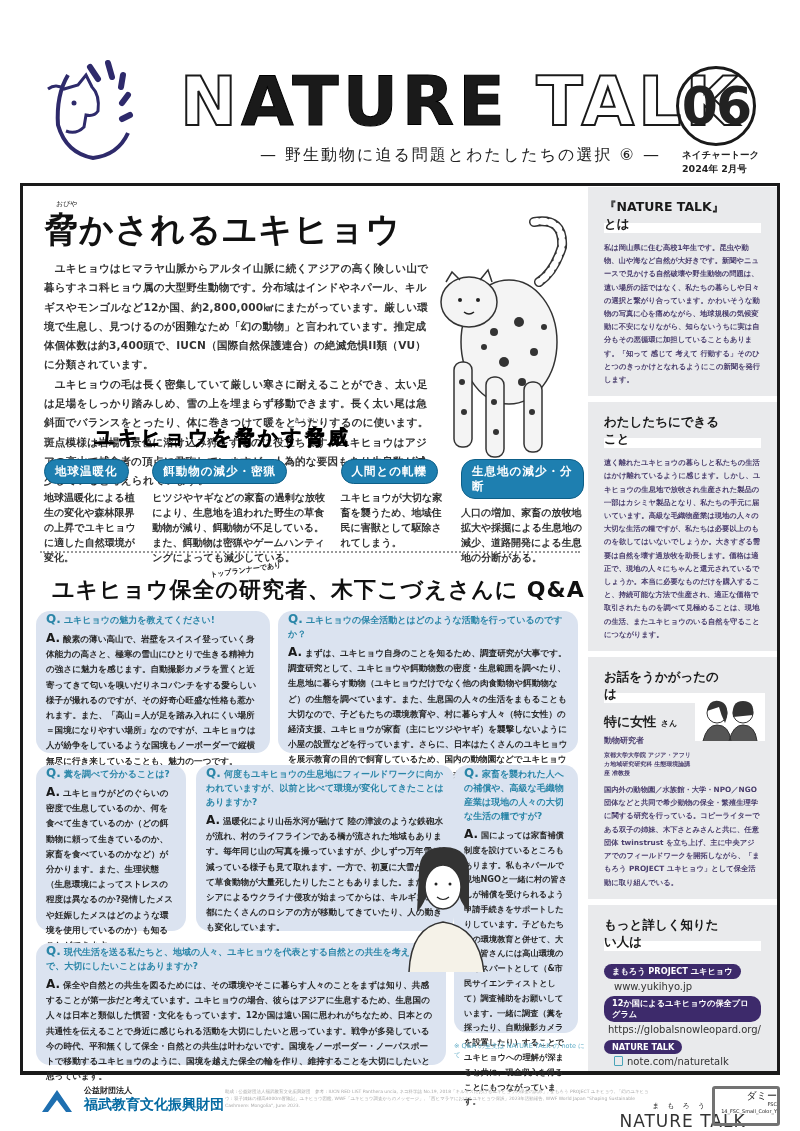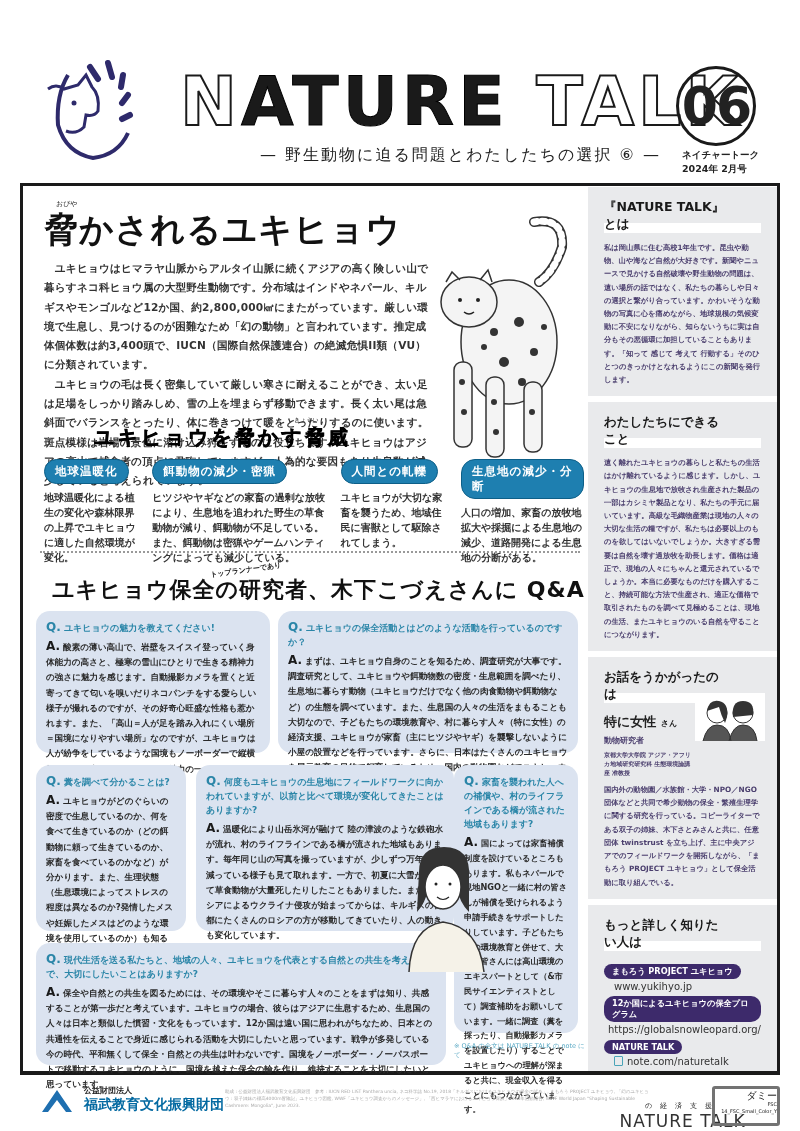--- a/index.html
+++ b/index.html
@@ -20,21 +20,21 @@
 .leopard{position:absolute;left:400px;top:25px;width:155px;height:255px}
 .threat-title{position:absolute;left:70px;top:237px;font-size:20px;font-weight:900;letter-spacing:3px;-webkit-text-stroke:0.6px #000}
 .threat-title small{position:absolute;font-size:6px;font-weight:normal;letter-spacing:0;-webkit-text-stroke:0}
 .threats{position:absolute;left:20px;top:272px;width:540px;display:flex;gap:10px}
 .threat{flex:1}
 .threat .pill{display:inline-block;background:#1e7fb0;color:#fff;font-size:11.5px;font-weight:bold;padding:4px 10px;border-radius:14px;letter-spacing:1px;margin-bottom:6px;border:1.5px solid #0d5f88}
 .threat p{font-size:10px;line-height:15px;color:#333;font-weight:bold}
 .dots{position:absolute;left:16px;top:364px;width:540px;border-top:2px dotted #999}
 .qa-title{position:absolute;left:28px;top:388px;font-size:22px;font-weight:900;letter-spacing:1px;color:#111}
 .qa-ruby{position:absolute;left:186px;top:378px;font-size:7px;font-weight:bold;transform:rotate(-8deg)}
-.bubble{position:absolute;background:#dbe3f0;border-radius:14px;padding:9px 10px;font-size:8.6px;line-height:15.2px;color:#2a2a2a;font-weight:bold}
+.bubble{position:absolute;background:#dbe3f0;border-radius:14px;padding:1px 10px;font-size:8.6px;line-height:15.2px;color:#2a2a2a;font-weight:bold}
 .bubble .q{color:#2b86a8;font-size:9px;margin-bottom:4px;line-height:14px}
 .bubble .q b,.bubble .a b{font-size:12px;font-weight:900;color:#1a1a1a}
 .bubble .q b{color:#2b86a8}
 .woman{position:absolute;left:365px;top:655px;width:105px;height:130px}
 .note{position:absolute;left:430px;top:855px;font-size:6.5px;color:#5aa9c4}
 .side h2{font-size:12.5px;font-weight:bold;color:#1a1a1a;margin-bottom:8px;display:inline-block;background:linear-gradient(transparent 70%,#fff 70%);padding-right:30px}
 .side .sec{padding:12px 16px 10px;border-bottom:6px solid #fff}
 .side p{font-size:7.3px;line-height:13.2px;color:#4b3f6e;font-weight:bold}
 .prof-name{font-size:13px;font-weight:bold;margin:2px 0 4px}
 .prof-name small{font-size:8px}
@@ -153,21 +153,21 @@
     <div class="q"><b>Q.</b> <span>糞を調べて分かることは?</span></div>
     <div class="a"><b>A.</b> <span>ユキヒョウがどのぐらいの密度で生息しているのか、何を食べて生きているのか（どの餌動物に頼って生きているのか、家畜を食べているのかなど）が分かります。また、生理状態（生息環境によってストレスの程度は異なるのか?発情したメスや妊娠したメスはどのような環境を使用しているのか）も知ることができます。</span></div>
   </div>
 
   <div class="bubble" style="left:172px;top:578px;width:258px;height:166px">
     <div class="q"><b>Q.</b> <span>何度もユキヒョウの生息地にフィールドワークに向かわれていますが、以前と比べて環境が変化してきたことはありますか?</span></div>
     <div class="a"><b>A.</b> <span>温暖化により山岳氷河が融けて 陸の津波のような鉄砲水が流れ、村のライフラインである橋が流された地域もあります。毎年同じ山の写真を撮っていますが、少しずつ万年雪が減っている様子も見て取れます。一方で、初夏に大雪が降って草食動物が大量死したりしたこともありました。また、ロシアによるウクライナ侵攻が始まってからは、キルギスの首都にたくさんのロシアの方が移動してきていたり、人の動きも変化しています。</span></div>
   </div>
 
   <div class="bubble" style="left:430px;top:578px;width:124px;height:268px;font-size:8.2px;line-height:14.8px">
-    <div class="q"><b>Q.</b> <span>家畜を襲われた人への補償や、村のライフラインである橋が流された地域もあります?</span></div>
+    <div class="q"><b>Q.</b> <span>家畜を襲われた人への補償や、高級な毛織物産業は現地の人々の大切な生活の糧ですが?</span></div>
     <div class="a"><b>A.</b> <span>国によっては家畜補償制度を設けているところもあります。私もネパールで現地NGOと一緒に村の皆さんが補償を受けられるよう申請手続きをサポートしたりしています。子どもたちへの環境教育と併せて、大人の皆さんには高山環境のエキスパートとして（&amp;市民サイエンティストとして）調査補助をお願いしています。一緒に調査（糞を採ったり、自動撮影カメラを設置したり）することでユキヒョウへの理解が深まると共に、現金収入を得ることにもつながっています。</span></div>
   </div>
 
   <div class="bubble" style="left:12px;top:756px;width:410px;height:122px">
     <div class="q"><b>Q.</b> <span>現代生活を送る私たちと、地域の人々、ユキヒョウを代表とする自然との共生を考える上で、大切にしたいことはありますか?</span></div>
     <div class="a"><b>A.</b> <span>保全や自然との共生を図るためには、その環境やそこに暮らす人々のことをまずは知り、共感することが第一歩だと考えています。ユキヒョウの場合、彼らはアジアに生息するため、生息国の人々は日本と類似した慣習・文化をもっています。12か国は遠い国に思われがちなため、日本との共通性を伝えることで身近に感じられる活動を大切にしたいと思っています。戦争が多発している今の時代、平和無くして保全・自然との共生は叶わないです。国境をノーボーダー・ノーパスポートで移動するユキヒョウのように、国境を越えた保全の輪を作り、維持することを大切にしたいと思っています。</span></div>
   </div>
 
   <svg class="woman" viewBox="0 0 105 130">
     <path d="M30 30 Q30 5 55 5 Q82 5 80 35 L80 70 Q70 60 68 45 L40 45 Q36 62 28 70 Z" fill="#333"></path>
@@ -214,21 +214,21 @@
       <span class="linkpill">12か国によるユキヒョウの保全プログラム</span>
       <div class="url" style="margin-left:4px">https://globalsnowleopard.org/</div>
     </div>
     <div>
       <span class="linkpill">NATURE TALK</span>
       <div class="url"><span style="display:inline-block;width:9px;height:10px;border:1.5px solid #4aa4b8;border-radius:1px;margin-right:4px;vertical-align:-1px"></span><span>note.com/naturetalk</span></div>
     </div>
   </div>
   <div class="sec">
     <div class="atelier">
-      <div class="kana">の経済支援</div>
+      <div class="kana">まもろう</div>
       <div class="nt">NATURE TALK</div>
       <div class="fd">for donation</div>
     </div>
 
   </div>
 
 </div>
 
 <div class="footer">
   <svg class="fund-logo" viewBox="0 0 34 28">

